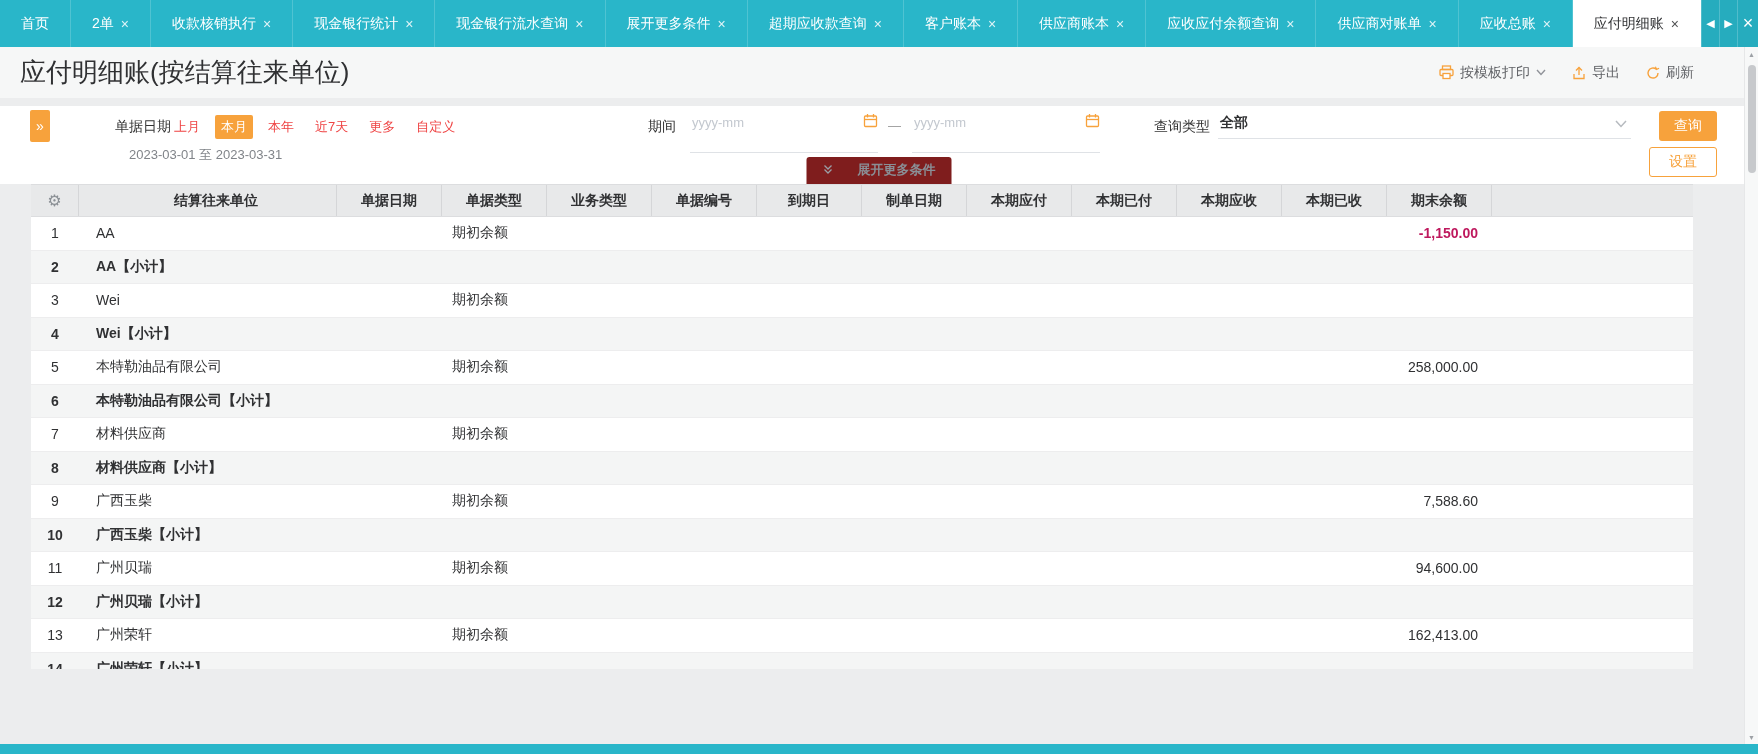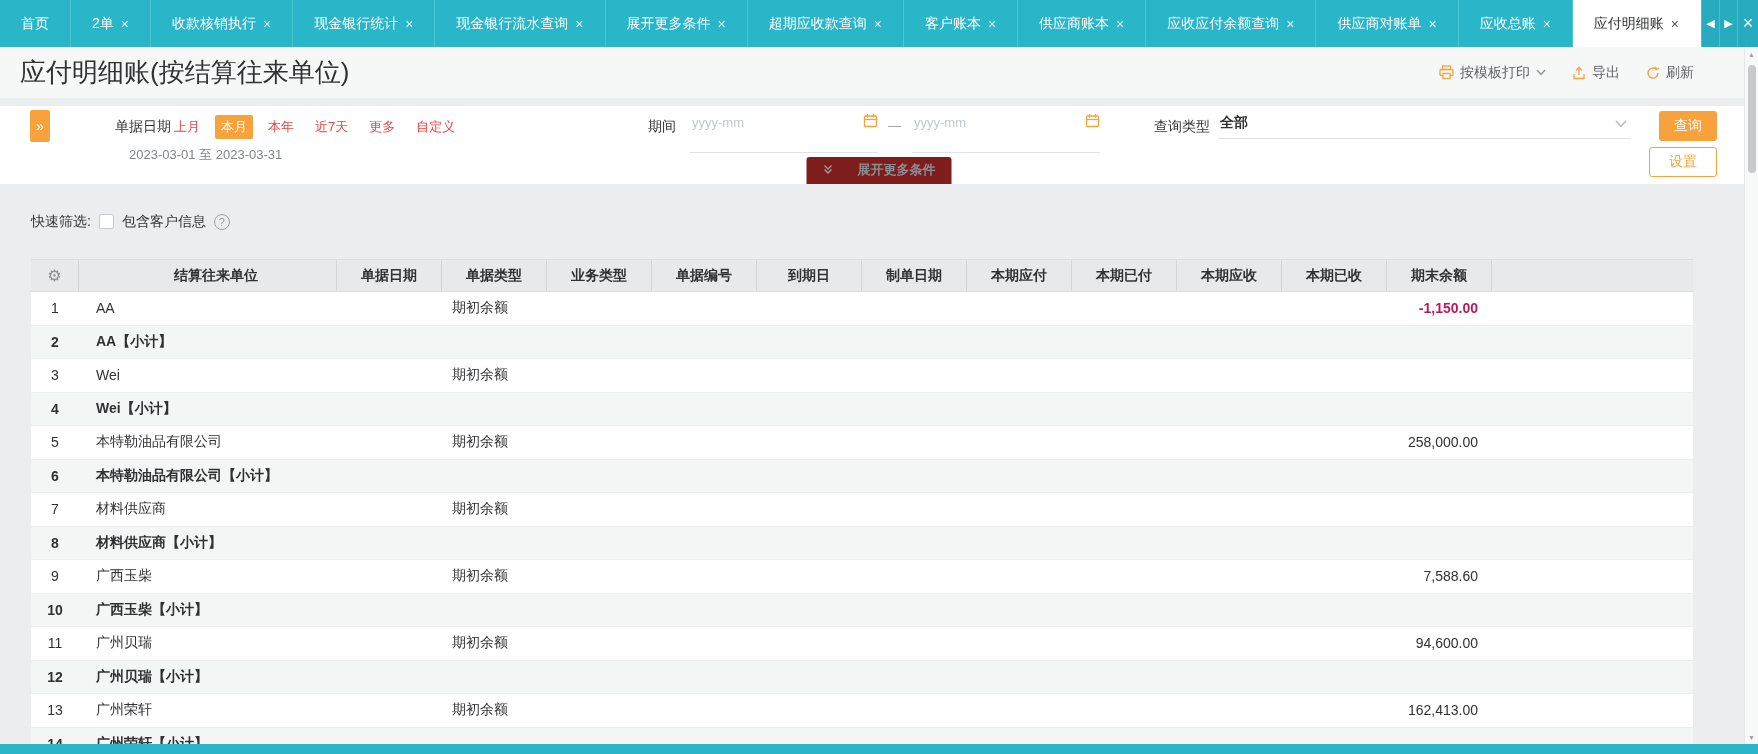--- a/index.html
+++ b/index.html
@@ -243,26 +243,20 @@
       <span>
         <svg width="11" height="11" viewBox="0 0 11 11" fill="none" stroke="#9a9fa6" stroke-width="1.3">
           <polyline points="2,1.5 5.5,5 9,1.5"></polyline>
             <polyline points="2,5.5 5.5,9 9,5.5"></polyline>
         </svg>
       </span>
       <span>展开更多条件</span>
     </div>
   </div>
 
-  <div class="quickfilter">
-    <span>快速筛选:</span>
-    <span class="checkbox"></span>
-    <span>包含客户信息</span>
-    <span class="help">?</span>
-  </div>
 
   <div class="table-wrap">
     <div class="thead">
       <div class="cell c-num">
         <span class="gear-glyph">⚙</span>
       </div>
     <div class="cell c-partner">结算往来单位</div>
         <div class="cell c-std">单据日期</div>
         <div class="cell c-std">单据类型</div>
         <div class="cell c-std">业务类型</div>

